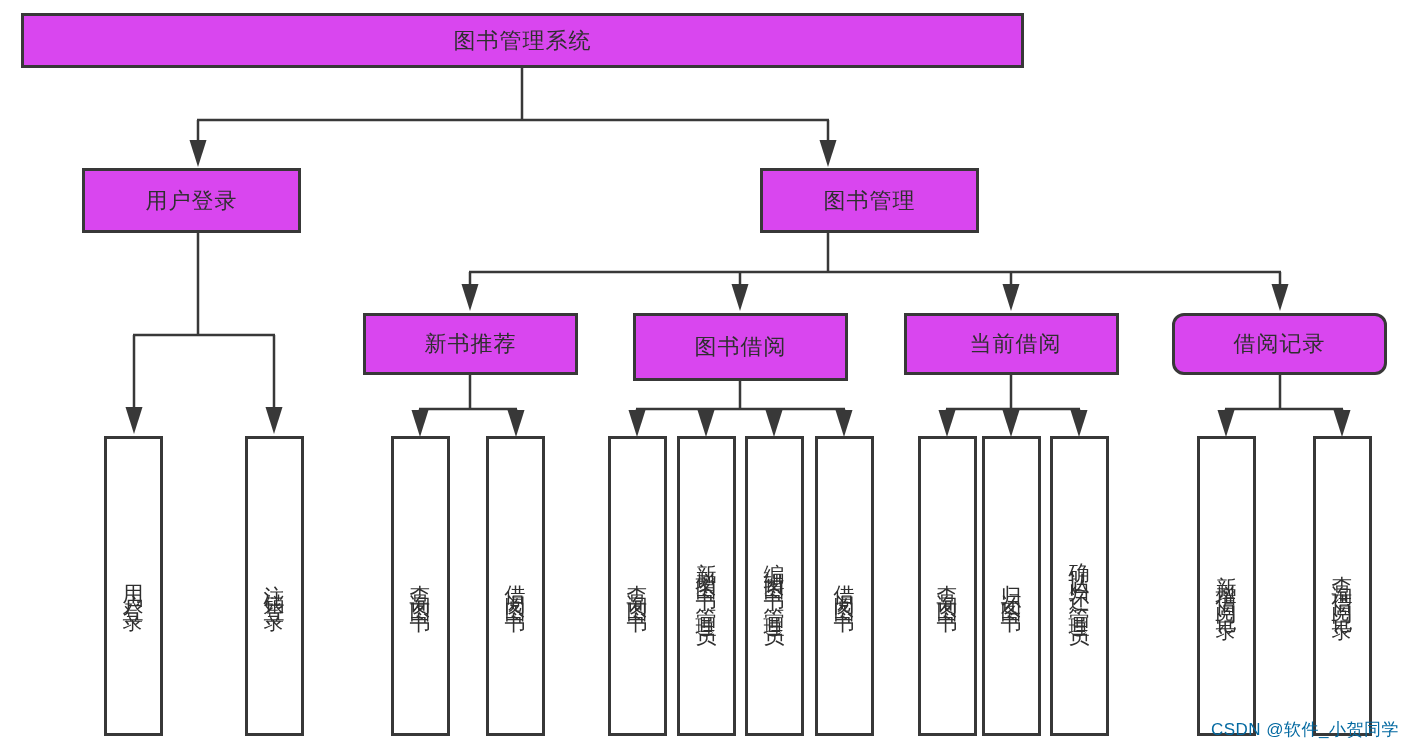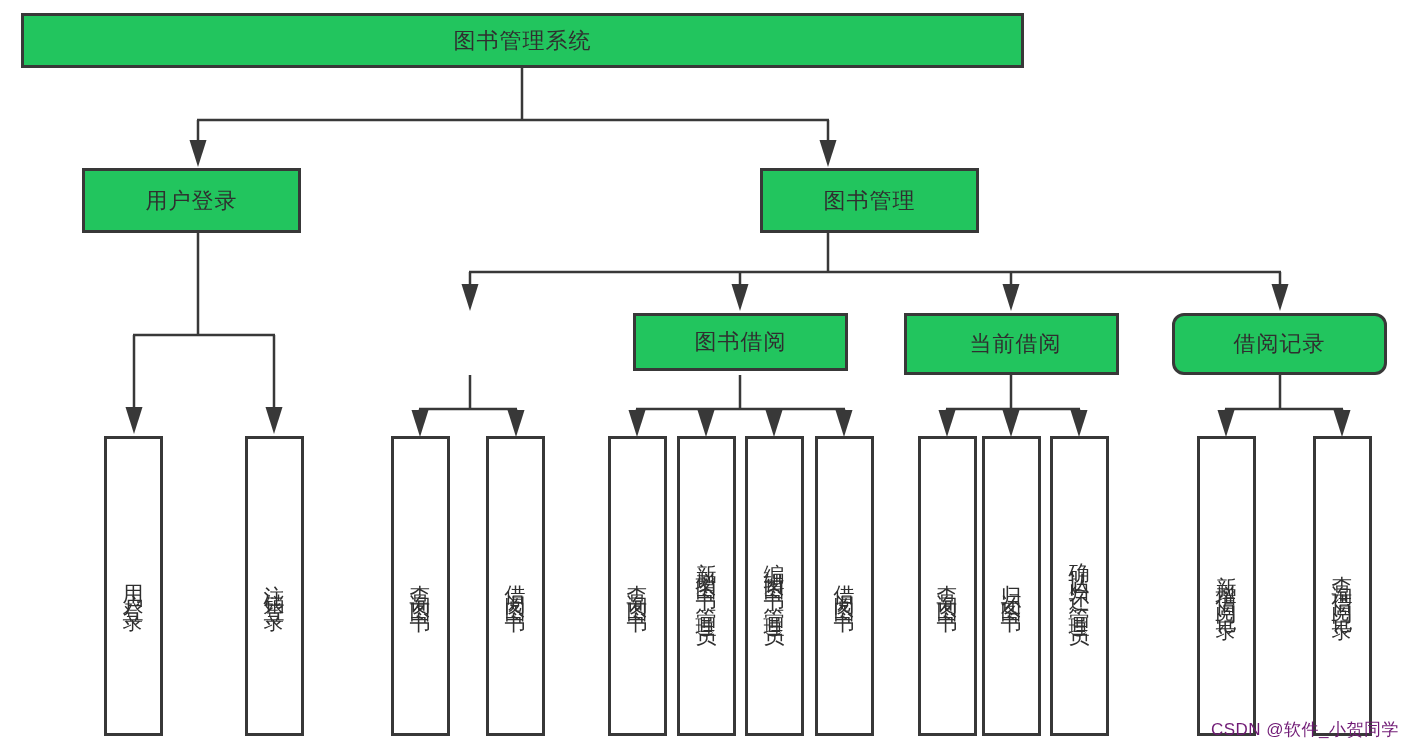--- a/index.html
+++ b/index.html
@@ -13,21 +13,21 @@
   }
   .connectors {
     position: absolute;
     left: 0; top: 0;
     width: 1405px; height: 747px;
     z-index: 1;
   }
   .hbox {
     position: absolute;
     box-sizing: border-box;
-    background: #22c55e;
+    background: #d946ef;
     border: 3px solid #383838;
     display: flex;
     align-items: center;
     justify-content: center;
     font-size: 22px;
     letter-spacing: 1px;
     color: #2f2f2f;
     z-index: 2;
   }
   .vbox {
@@ -49,37 +49,37 @@
     line-height: 1.1;
     white-space: nowrap;
   }
   
   .n-root   { left: 21px;   top: 13px;  width: 1003px; height: 55px; }
   
   .n-login  { left: 82px;   top: 168px; width: 219px;  height: 65px; }
   .n-mgmt   { left: 712px;  top: 168px; width: 219px;  height: 65px; margin-left: 48px; }
   
   .n-rec    { left: 363px;  top: 313px; width: 215px;  height: 62px; }
-  .n-bor    { left: 633px;  top: 313px; width: 215px;  height: 58px; }
+  .n-bor    { left: 633px;  top: 313px; width: 215px;  height: 68px; }
   .n-cur    { left: 904px;  top: 313px; width: 215px;  height: 62px; padding-left: 8px; }
   .n-recd   { left: 1172px; top: 313px; width: 215px;  height: 62px; border-radius: 12px; }
   
   .leaf     { top: 436px; width: 59px; height: 300px; }
   .lf-a1 { left: 104px; }  .lf-a2 { left: 245px; }
   .lf-b1 { left: 391px; }  .lf-b2 { left: 486px; }
   .lf-c1 { left: 608px; }  .lf-c2 { left: 677px; }  .lf-c3 { left: 745px; }  .lf-c4 { left: 815px; }
   .lf-d1 { left: 918px; }  .lf-d2 { left: 982px; }  .lf-d3 { left: 1050px; }
   .lf-e1 { left: 1197px; } .lf-e2 { left: 1313px; }
   .watermark {
     position: absolute;
     right: 6px;
     top: 718px;
     font-size: 17px;
     letter-spacing: 0.5px;
-    color: #701a75;
+    color: #0369a1;
     z-index: 3;
     white-space: nowrap;
   }
 </style>
 </head>
 <body>
 
 <div class="canvas">
 
   <svg class="connectors" viewBox="0 0 1405 747" xmlns="http://www.w3.org/2000/svg">
@@ -126,20 +126,23 @@
     <span>图书管理系统</span>
   </div>
 
   <div class="hbox n-login">
     <span>用户登录</span>
   </div>
   <div class="hbox n-mgmt">
     <span>图书管理</span>
   </div>
 
+  <div class="hbox n-rec">
+    <span>新书推荐</span>
+  </div>
   <div class="hbox n-bor">
     <span>图书借阅</span>
   </div>
   <div class="hbox n-cur">
     <span>当前借阅</span>
   </div>
   <div class="hbox n-recd">
     <span>借阅记录</span>
   </div>
 

